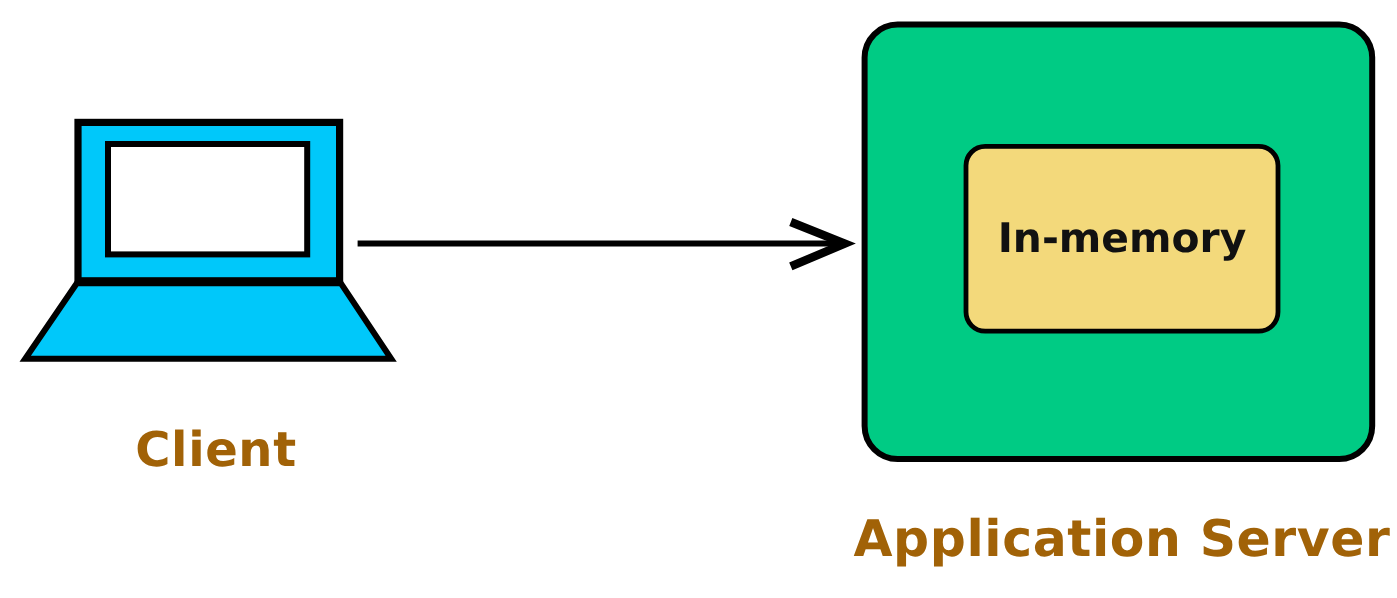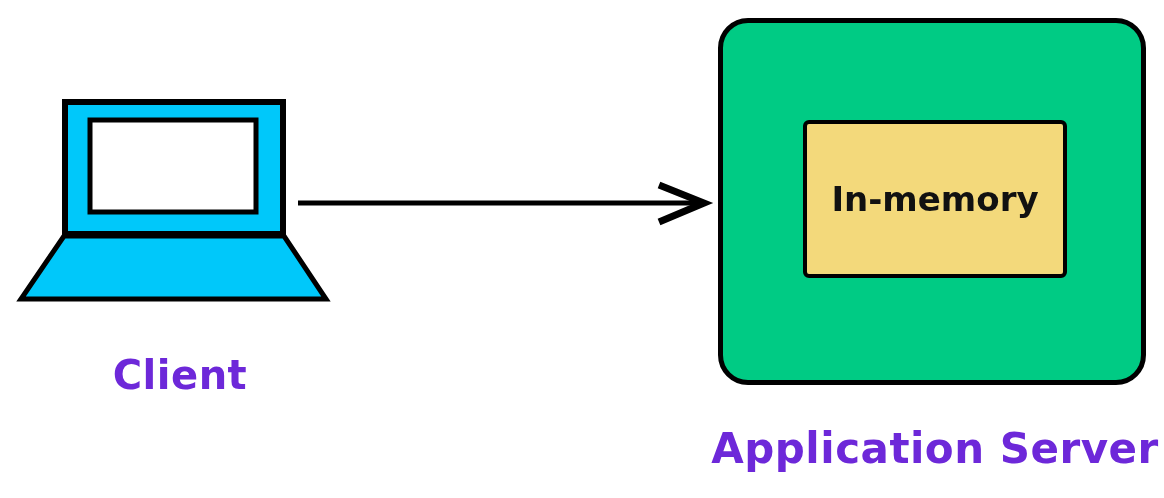--- a/index.html
+++ b/index.html
@@ -17,21 +17,21 @@
   }
   #shapes-svg {
     position: absolute;
     left: 0;
     top: 0;
     width: 1164px;
     height: 498px;
   }
   .node-label {
     position: absolute;
-    color: #6d28d9;
+    color: #a16207;
     font-weight: bold;
     text-align: center;
     letter-spacing: 0.5px;
     white-space: nowrap;
   }
   #client-label {
     left: 30px;
     top: 352px;
     width: 300px;
     font-size: 40px;
@@ -55,21 +55,21 @@
   }
   #rate-limiter-box {
     position: absolute;
     left: 80px;
     top: 97px;
     width: 264px;
     height: 158px;
     box-sizing: border-box;
     background: #f3d97b;
     border: 4px solid #000000;
-    border-radius: 6px;
+    border-radius: 18px;
     display: flex;
     flex-direction: column;
     align-items: center;
     justify-content: center;
   }
   .rl-line {
     font-size: 34px;
     line-height: 50px;
     font-weight: bold;
     color: #111111;

